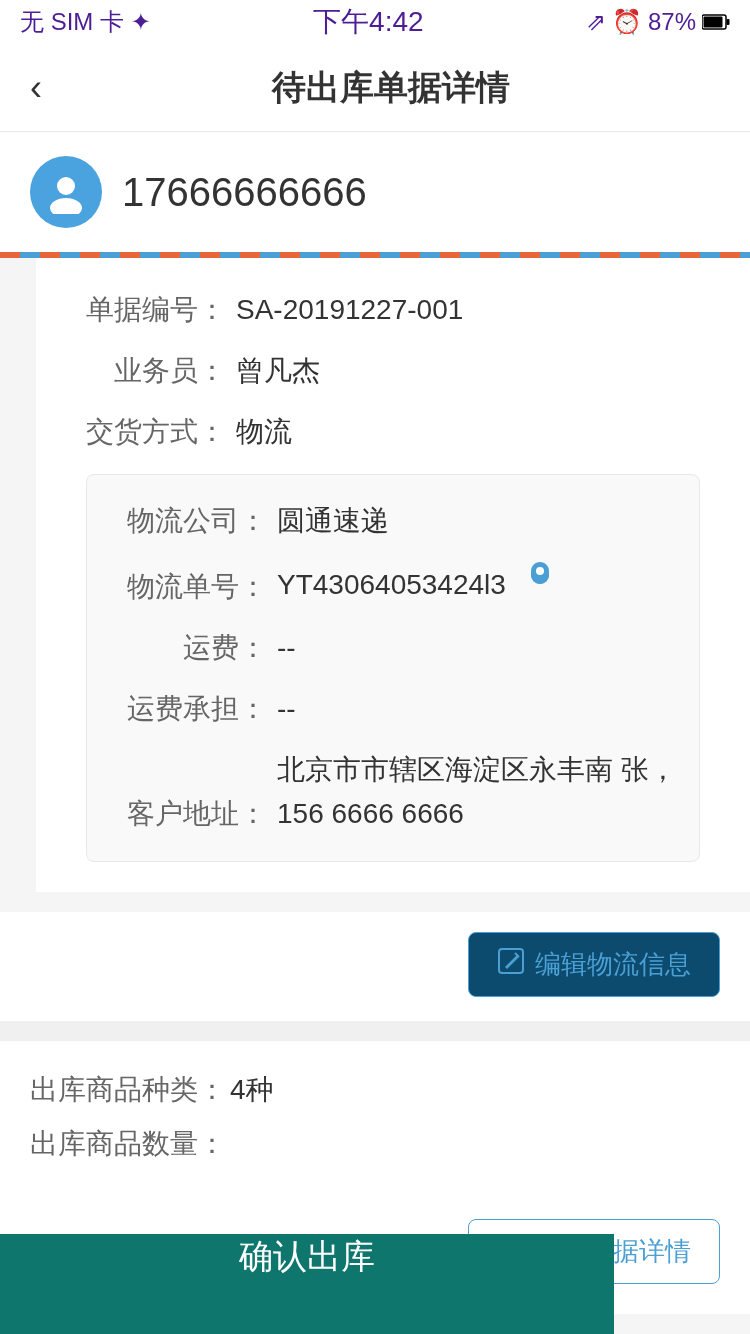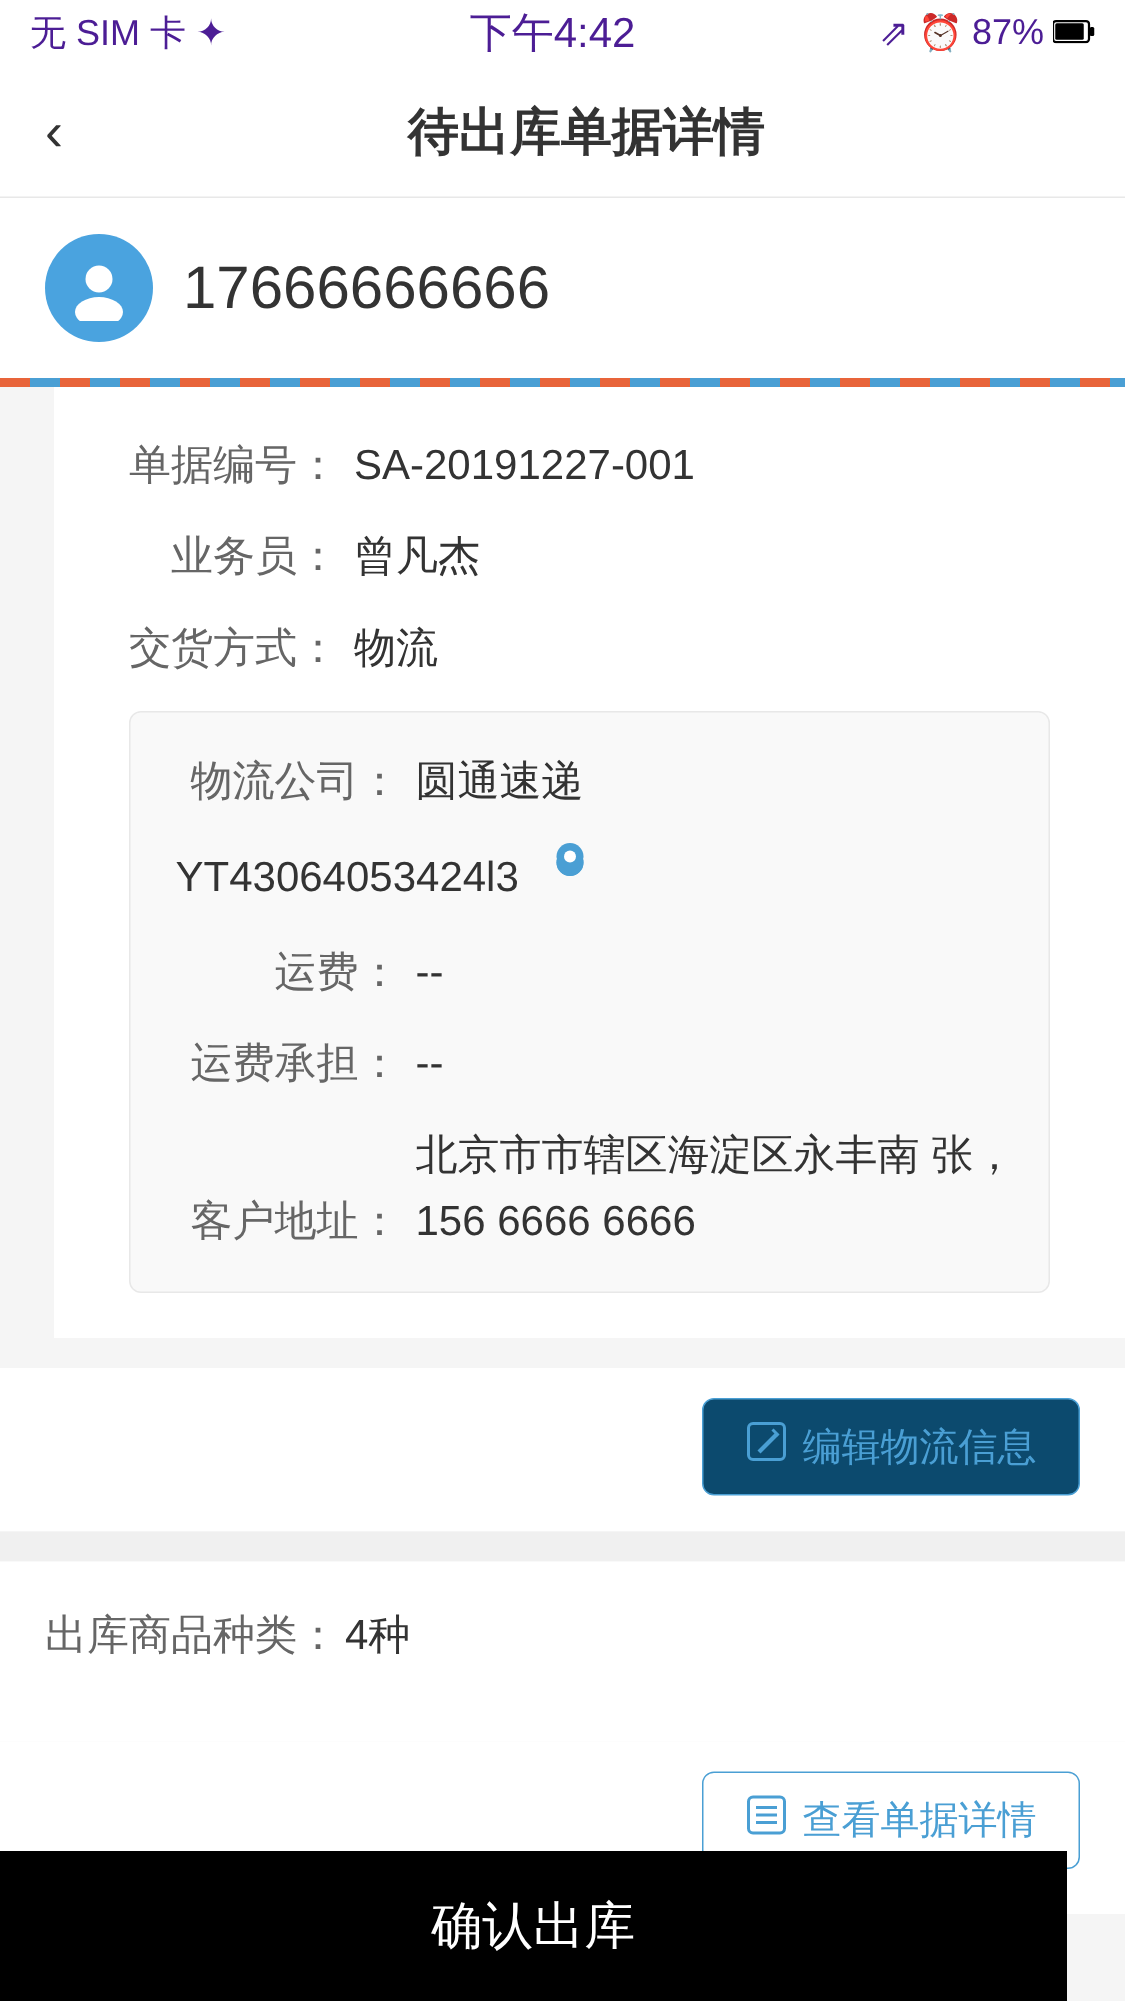--- a/index.html
+++ b/index.html
@@ -220,25 +220,25 @@
     .bottom-space {
       height: 280px;
       background: #f5f5f5;
     }
 
     
     .confirm-btn-bar {
       position: fixed;
       bottom: 0;
       left: 0;
-      width: 711px;
+      width: 614px;
       height: 100px;
-      background: #000000;
-      display: flex;
-      align-items: center;
+      background: #0f766e;
+      display: flex;
+      align-items: flex-start;
       justify-content: center;
       cursor: pointer;
     }
     .confirm-btn-text {
       font-size: 34px;
       color: #fff;
       font-weight: 500;
     }
   </style>
 </head>
@@ -293,20 +293,21 @@
     <span class="info-label">交货方式：</span>
     <span class="info-value">物流</span>
   </div>
 
   <div class="logistics-card">
     <div class="logistics-row">
       <span class="logistics-label">物流公司：</span>
       <span class="logistics-value">圆通速递</span>
     </div>
     <div class="logistics-row">
+      <span class="logistics-label">物流单号：</span>
       <span class="logistics-value">
         <span>YT43064053424l3</span>
         <span style="cursor:pointer;">
           <svg width="36" height="36" viewBox="0 0 36 36" fill="none">
             <circle cx="18" cy="15" r="9" fill="#4a9fd4"></circle>
             <circle cx="18" cy="15" r="4" fill="#fff"></circle>
             <path d="M18 24 L18 36" stroke="#4a9fd4" stroke-width="0"></path>
             <ellipse cx="18" cy="15" rx="9" ry="9" fill="#4a9fd4"></ellipse>
             <path d="M18 22 C18 22 9 16 9 11 C9 6.03 13.03 2 18 2 C22.97 2 27 6.03 27 11 C27 16 18 22 18 22Z" fill="#4a9fd4"></path>
             <circle cx="18" cy="11" r="4" fill="#fff"></circle>
@@ -343,20 +344,21 @@
 </div>
 
 <div class="section-divider"></div>
 
 <div class="goods-section">
   <div class="goods-row">
     <span class="goods-label">出库商品种类：</span>
     <span class="goods-value">4种</span>
   </div>
   <div class="goods-row">
+    <span class="goods-label">出库商品数量：</span>
   </div>
 </div>
 
 <div class="view-detail-row">
   <button class="view-detail-btn">
     <span>
       <svg width="28" height="28" viewBox="0 0 28 28" fill="none">
         <rect x="2" y="2" width="24" height="24" rx="3" stroke="#4a9fd4" stroke-width="2" fill="none"></rect>
         <line x1="7" y1="9" x2="21" y2="9" stroke="#4a9fd4" stroke-width="2"></line>
         <line x1="7" y1="14" x2="21" y2="14" stroke="#4a9fd4" stroke-width="2"></line>

